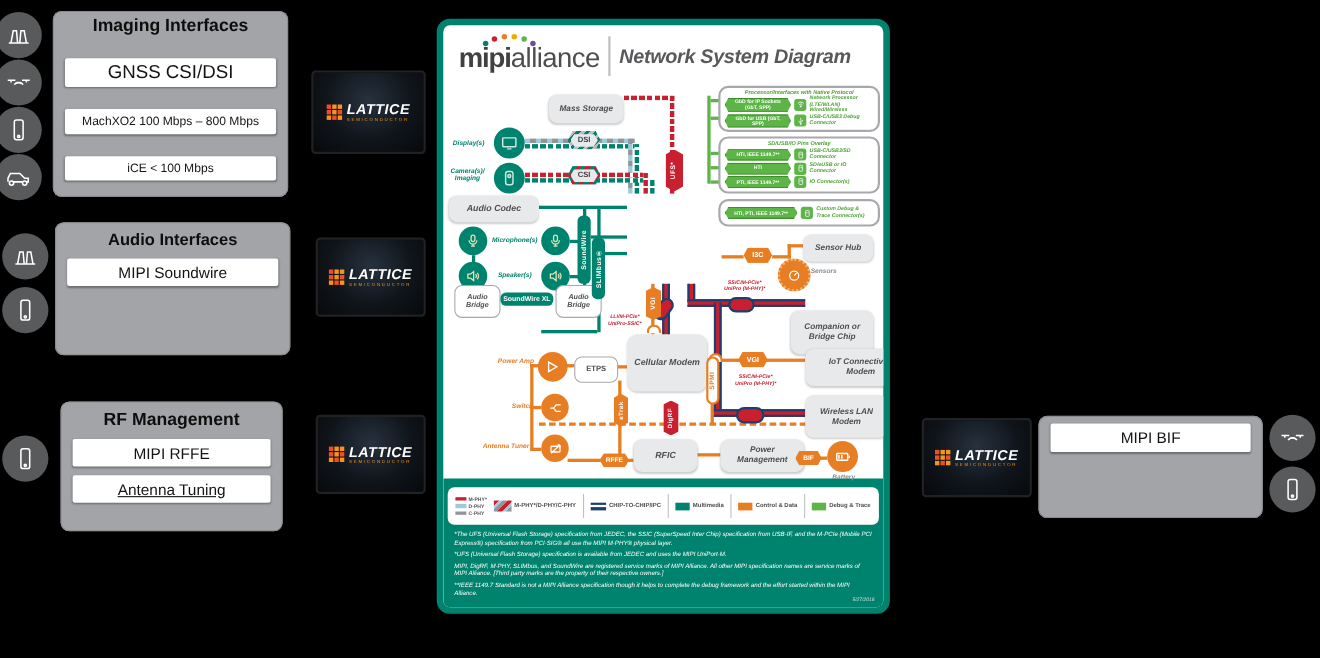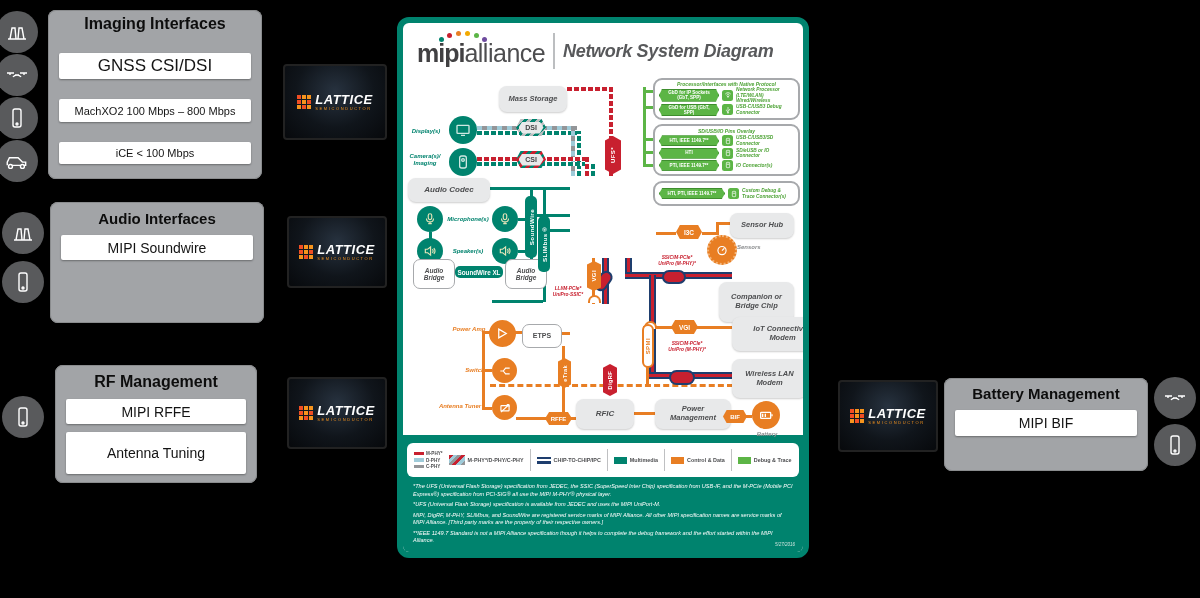--- a/index.html
+++ b/index.html
@@ -155,25 +155,24 @@
 
 <div class="sicon" style="left:2px;top:396px;">
   <svg width="24" height="24" viewBox="0 0 24 24" fill="none" stroke="#fff" stroke-width="1.4">
       <rect x="8" y="3" width="8" height="18" rx="2"></rect>
       <circle cx="12" cy="18" r="1"></circle>
     </svg>
 </div>
 <div class="spanel" style="left:55px;top:365px;width:202px;height:110px;padding-top:8px;gap:8px;">
   <div class="sptitle" style="font-size:16px;">RF Management</div>
   <div class="spitem" style="height:25px;font-size:14px;">MIPI RFFE</div>
-  <div class="spitem" style="height:42px;font-size:14px;">Antenna Tuning</div>
+  <div class="spitem" style="height:25px;font-size:14px;text-decoration:underline;">Antenna Tuning</div>
 </div>
 
 <div class="spanel" style="left:944px;top:378px;width:204px;height:86px;padding-top:7px;gap:8px;">
-  <div class="sptitle" style="font-size:15px;">Battery Management</div>
   <div class="spitem" style="height:26px;font-size:14px;">MIPI BIF</div>
 </div>
 <div class="sicon" style="left:1154px;top:377px;">
   <svg width="24" height="24" viewBox="0 0 24 24" fill="none" stroke="#fff" stroke-width="1.4">
       <path d="M2 10h7M15 10h7M5 10v2M19 10v2M8 14c1.5-2.5 6.5-2.5 8 0M10 12h4"></path>
     </svg>
 </div>
 <div class="sicon" style="left:1154px;top:424px;">
   <svg width="24" height="24" viewBox="0 0 24 24" fill="none" stroke="#fff" stroke-width="1.4">
       <rect x="8" y="3" width="8" height="18" rx="2"></rect>
@@ -411,20 +410,21 @@
   <div class="gbox" style="left:316px;top:247px;width:63px;height:38px;font-size:7.5px;padding:1px 6px;margin-top:12px;">Companion or Bridge Chip</div>
 
   <div class="vhex hex-o" style="left:184px;top:238px;width:14px;height:30px;">
     <span class="vtext" style="font-size:6px;">VGI</span>
   </div>
   <div class="redlab" style="left:140px;top:263px;width:50px;">
     <span>LLI/M-PCIe*</span><br>
     <span>UniPro-SSIC*</span>
   </div>
 
+  <div class="gbox" style="left:167px;top:281px;width:73px;height:52px;font-size:8px;border-radius:10px;">Cellular Modem</div>
 
   <div class="vbadge" style="left:239px;top:301px;width:12px;height:44px;background:#fff;border:2px solid #E87E23;color:#E87E23;border-radius:6px;box-sizing:border-box;">
     <span class="vtext" style="font-size:6px;font-weight:bold;">SPMI</span>
   </div>
   <div class="hex hex-o" style="left:268px;top:297px;width:27px;height:14px;font-size:6.5px;">VGI</div>
   <div class="gbox" style="left:329px;top:294px;width:63px;height:34px;font-size:7.5px;padding:0 19px;">IoT Connectivity Modem</div>
 
   <div class="redlab" style="left:258px;top:318px;width:52px;">
     <span>SSIC/M-PCIe*</span><br>
     <span>UniPro (M-PHY)*</span>

